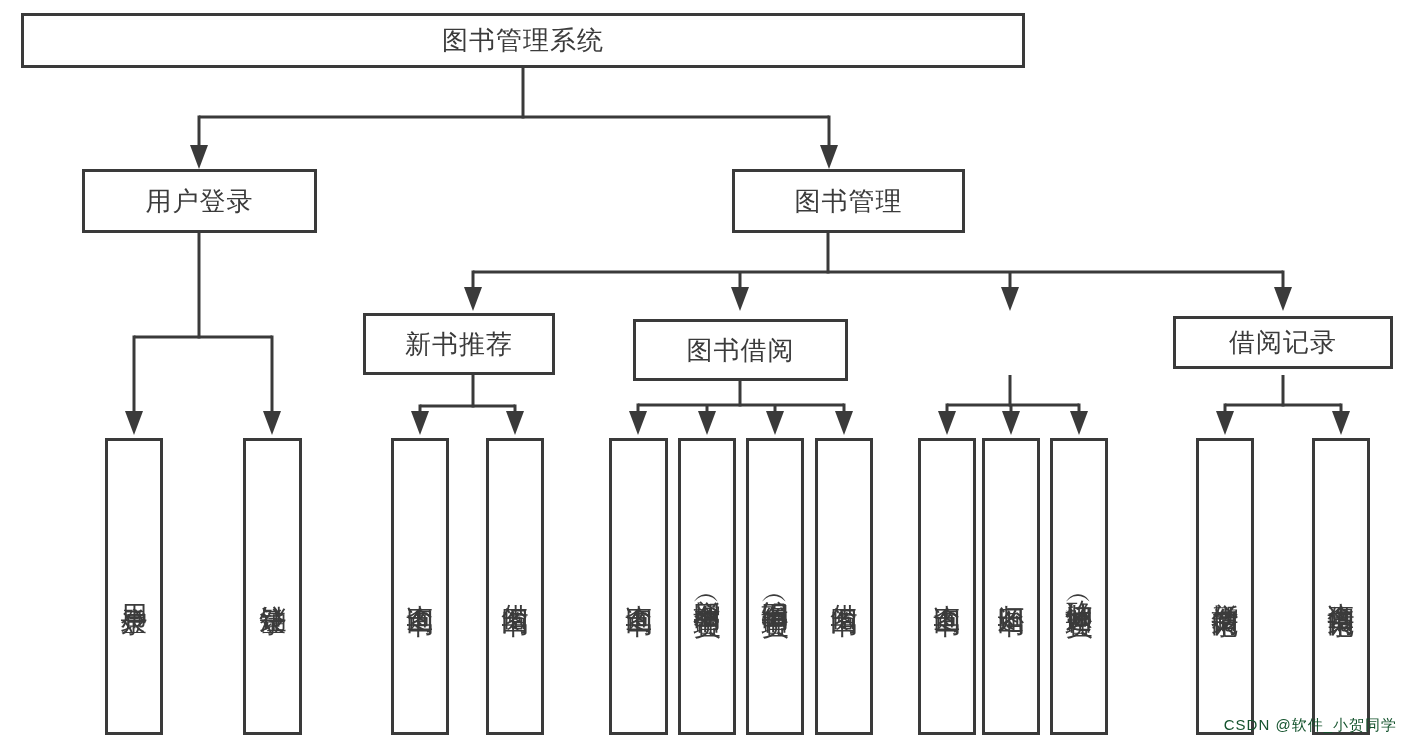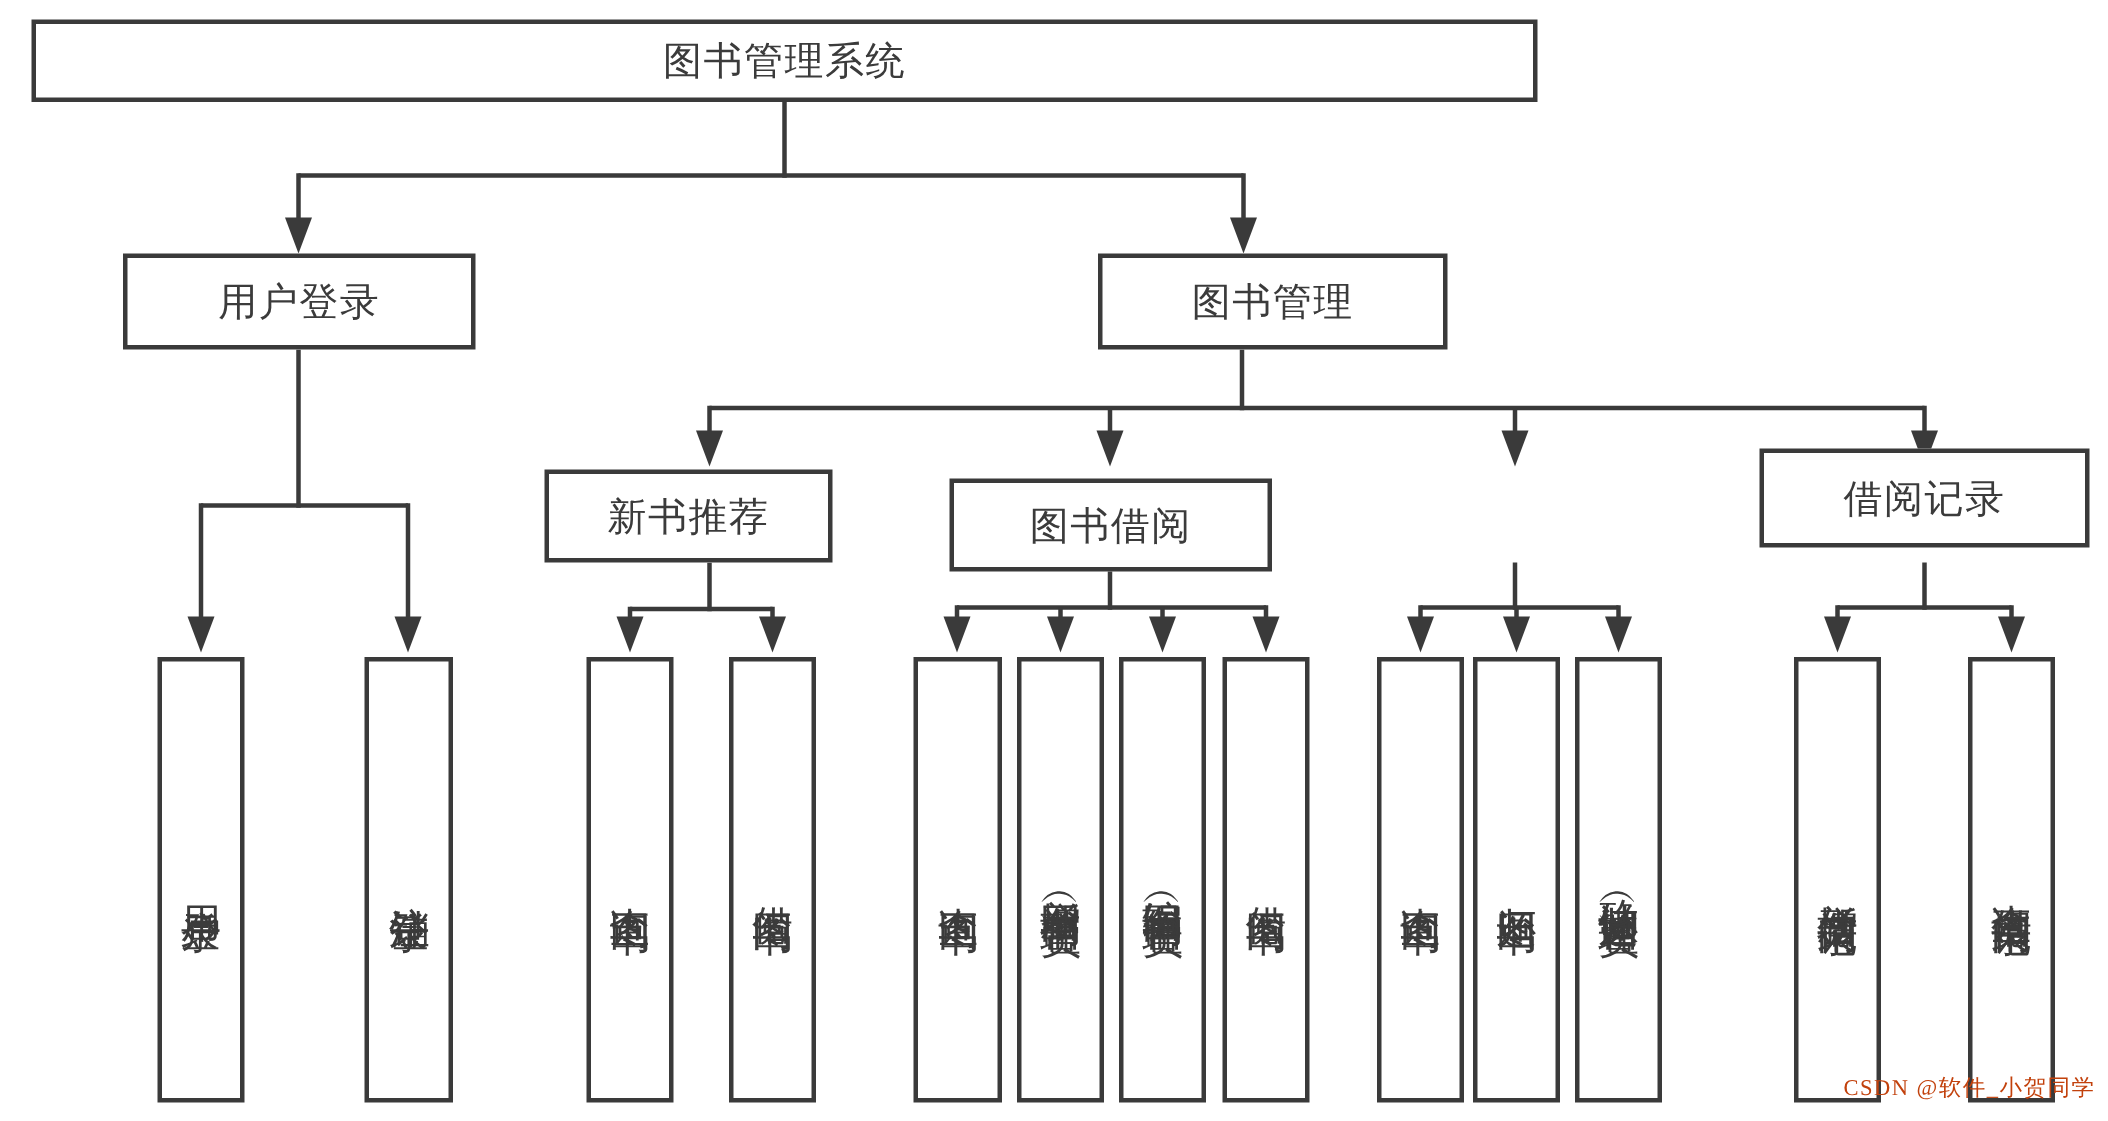--- a/index.html
+++ b/index.html
@@ -1,21 +1,21 @@
 <!DOCTYPE html>
 <html><head>
 <meta charset="utf-8">
 <style>
   html, body { margin: 0; padding: 0; background: #ffffff; }
   #canvas {
     position: relative;
     width: 1405px;
     height: 747px;
     background: #ffffff;
-    font-family: Liberation Serif, serif;
+    font-family: Liberation Sans, sans-serif;
     overflow: hidden;
   }
   #connectors {
     position: absolute;
     left: 0; top: 0;
     width: 1405px; height: 747px;
   }
   .box {
     position: absolute;
     box-sizing: border-box;
@@ -40,21 +40,21 @@
     letter-spacing: 2px;
     line-height: 52px;
     overflow: hidden;
   }
   .watermark {
     position: absolute;
     top: 716px;
     right: 8px;
     font-size: 15px;
     letter-spacing: 1px;
-    color: #c2410c;
+    color: #14532d;
     white-space: nowrap;
   }
 </style>
 </head>
 <body>
 
 <div id="canvas">
 
   <svg id="connectors" viewBox="0 0 1405 747" xmlns="http://www.w3.org/2000/svg">
     <g stroke="#3a3a3a" stroke-width="3" fill="none">
@@ -129,21 +129,21 @@
     </g>
   </svg>
 
   <div class="box hbox root-box" style="left:21px;top:13px;width:1004px;height:55px">图书管理系统</div>
 
   <div class="box hbox" style="left:82px;top:169px;width:235px;height:64px">用户登录</div>
   <div class="box hbox" style="left:732px;top:169px;width:233px;height:64px">图书管理</div>
 
   <div class="box hbox" style="left:363px;top:313px;width:192px;height:62px">新书推荐</div>
   <div class="box hbox" style="left:633px;top:319px;width:215px;height:62px">图书借阅</div>
-  <div class="box hbox" style="left:1173px;top:299px;width:220px;height:66px">借阅记录</div>
+  <div class="box hbox" style="left:1173px;top:316px;width:220px;height:53px">借阅记录</div>
 
   <div class="box leaf" style="left:105px;top:438px;width:58px;height:297px">用户登录</div>
   <div class="box leaf" style="left:243px;top:438px;width:59px;height:297px">注销登录</div>
 
   <div class="box leaf" style="left:391px;top:438px;width:58px;height:297px">查询图书</div>
   <div class="box leaf" style="left:486px;top:438px;width:58px;height:297px">借阅图书</div>
 
   <div class="box leaf" style="left:609px;top:438px;width:59px;height:297px">查询图书</div>
   <div class="box leaf" style="left:678px;top:438px;width:58px;height:297px">新增图书（管理员）</div>
   <div class="box leaf" style="left:746px;top:438px;width:58px;height:297px">编辑图书（管理员）</div>

